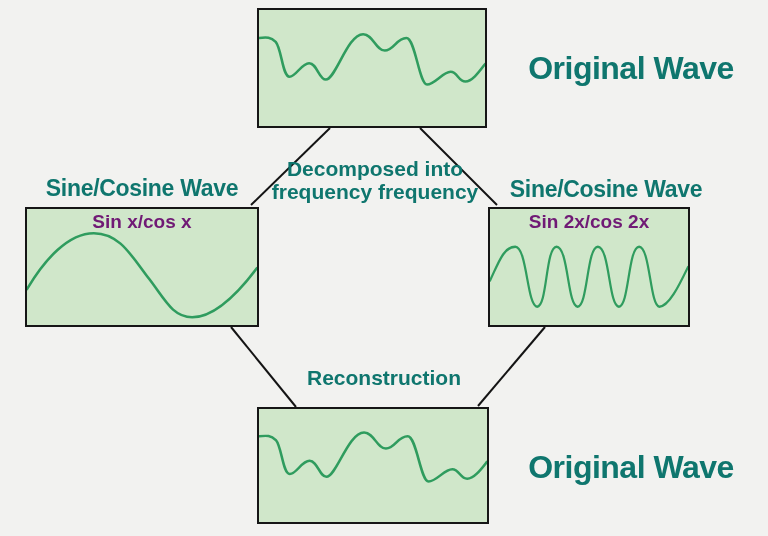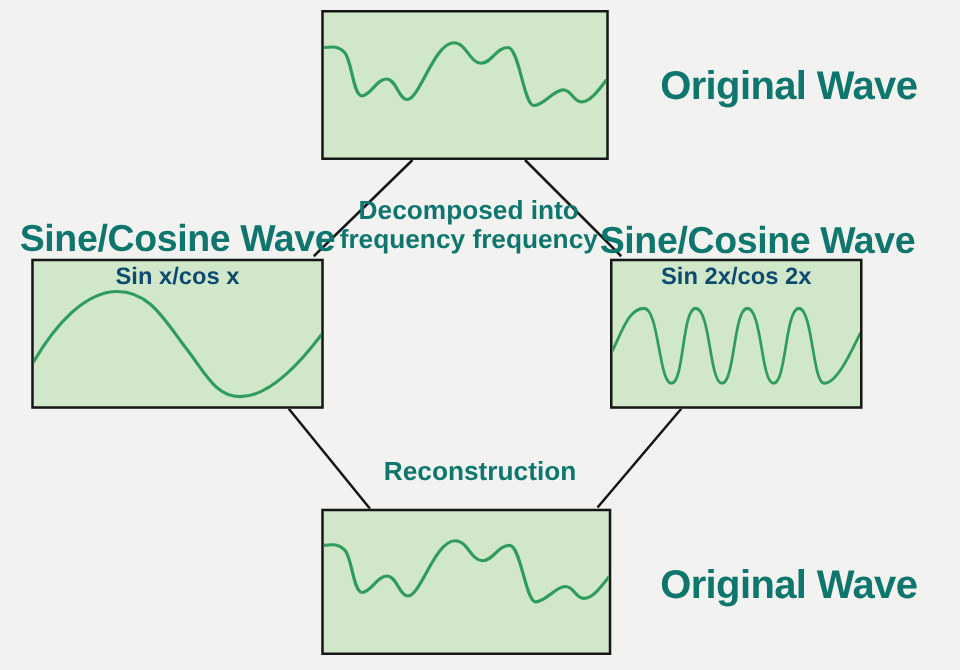--- a/index.html
+++ b/index.html
@@ -46,37 +46,37 @@
     transform: translateX(-50%);
     white-space: nowrap;
     color: #0f766e;
     font-weight: 700;
   }
   .lbl-big {
     font-size: 32px;
     letter-spacing: -0.5px;
   }
   .lbl-heading {
-    font-size: 30px;
+    font-size: 23px;
     letter-spacing: -0.3px;
   }
   .lbl-small {
     font-size: 21px;
     text-align: center;
     line-height: 23px;
   }
   .inbox-label {
     position: relative;
     display: block;
     margin-top: 2px;
     width: 100%;
     text-align: center;
     font-size: 19px;
     font-weight: 700;
-    color: #0c4a6e;
+    color: #701a75;
     z-index: 2;
   }
   .ow-top    { left: 631px; top: 50px; }
   .ow-bottom { left: 631px; top: 449px; }
   .sc-left   { left: 142px; top: 175px; }
   .sc-right  { left: 606px; top: 176px; }
   .decomposed { left: 375px; top: 157px; }
   .reconstruction { left: 384px; top: 366px; }
 </style>
 </head>

